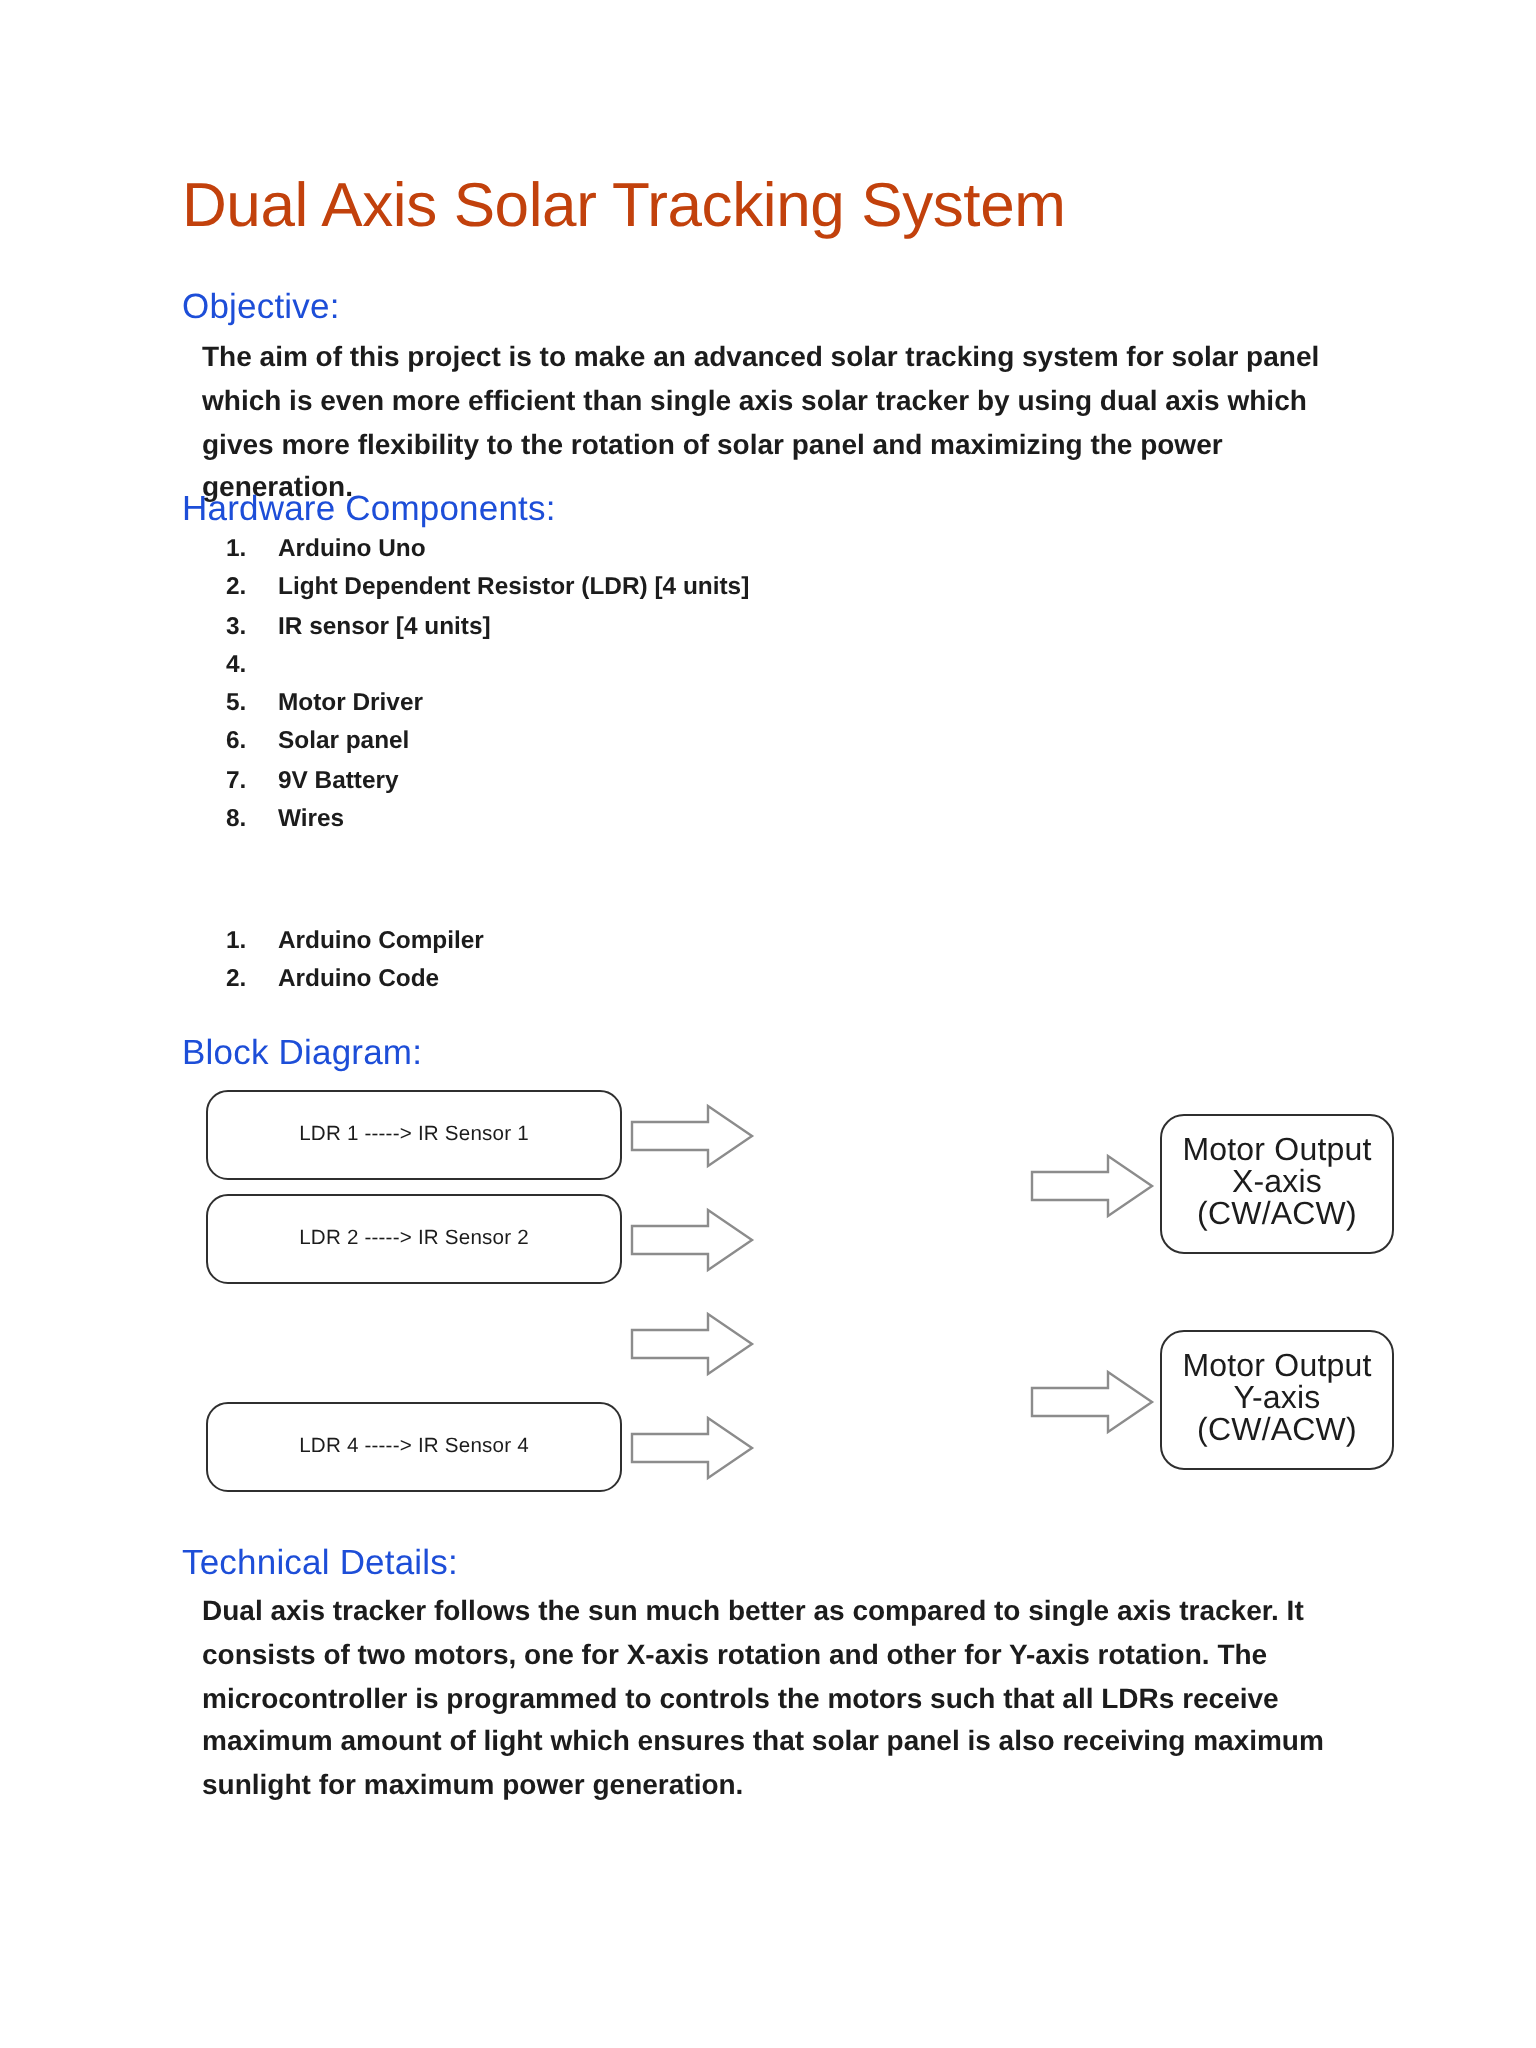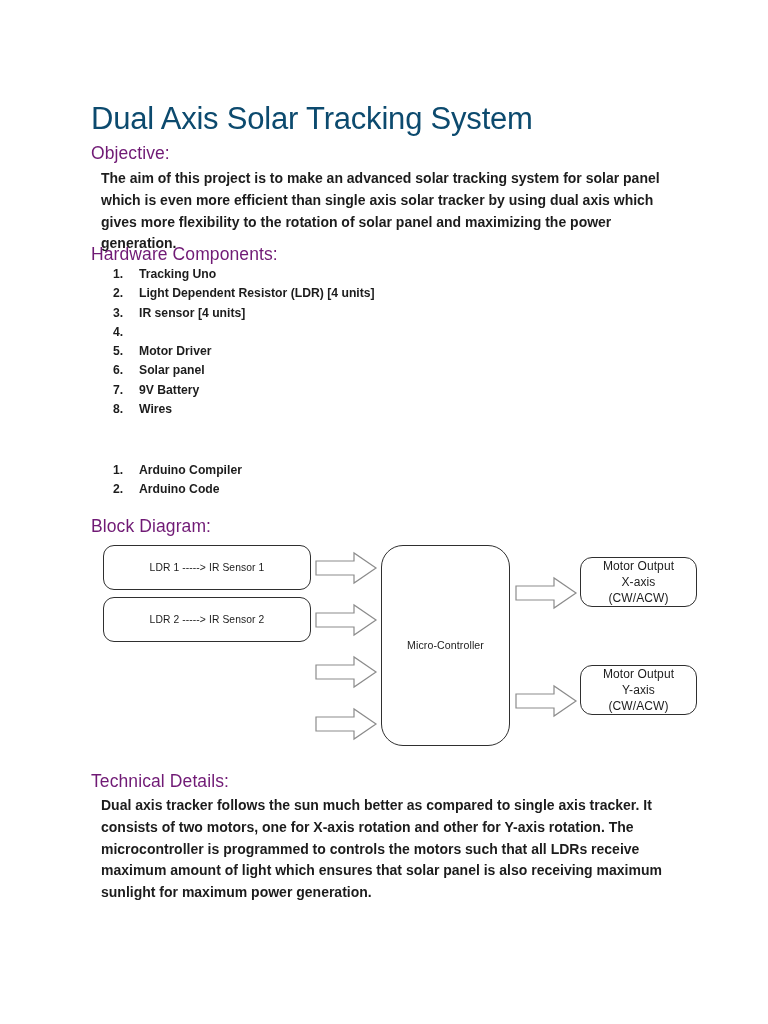--- a/index.html
+++ b/index.html
@@ -20,34 +20,33 @@
     background: #ffffff;
   }
 
   
   .doc-title {
     position: absolute;
     left: 91px;
     top: 83px;
     font-size: 31px;
     font-weight: 300;
-    color: #0c4a6e;
+    color: #c2410c;
     letter-spacing: -0.2px;
     white-space: nowrap;
     line-height: 40px;
-    margin-top: 16px;
   }
 
   
   .heading {
     position: absolute;
     left: 91px;
     font-size: 17.5px;
     font-weight: 400;
-    color: #701a75;
+    color: #1d4ed8;
     line-height: 22px;
     white-space: nowrap;
     letter-spacing: 0.1px;
   }
 
   
   .para {
     position: absolute;
     left: 101px;
     width: 582px;
@@ -111,23 +110,23 @@
     left: 381px;
     top: 545px;
     width: 129px;
     height: 201px;
     border-radius: 22px;
     font-size: 10.6px;
   }
   .node-motor {
     left: 580px;
     width: 117px;
-    height: 50px;
+    height: 70px;
     border-radius: 12px;
-    font-size: 12px;
+    font-size: 16px;
     line-height: 16px;
   }
   .arrow {
     position: absolute;
     overflow: visible;
   }
   .arrow polygon {
     fill: #ffffff;
     stroke: #8c8c8c;
     stroke-width: 1.2;
@@ -141,21 +140,21 @@
 
   <div class="doc-title">Dual Axis Solar Tracking System</div>
 
   <div class="heading" style="top:142px">Objective:</div>
   <div class="para" style="top:168px">The aim of this project is to make an advanced solar tracking system for solar panel which is even more efficient than single axis solar tracker by using dual axis which gives more flexibility to the rotation of solar panel and maximizing the power generation.</div>
 
   <div class="heading" style="top:243px">Hardware Components:</div>
   <div class="olist" style="top:265px">
     <div class="li">
         <span class="num">1.</span>
-        <span>Tracking Uno</span>
+        <span>Arduino Uno</span>
       </div>
     <div class="li">
         <span class="num">2.</span>
         <span>Light Dependent Resistor (LDR) [4 units]</span>
       </div>
     <div class="li">
         <span class="num">3.</span>
         <span>IR sensor [4 units]</span>
       </div>
     <div class="li">
@@ -189,35 +188,35 @@
         <span>Arduino Code</span>
       </div>
   </div>
 
   <div class="heading" style="top:515px">Block Diagram:</div>
 
   <div class="diagram">
 
     <div class="node node-ldr" style="top:545px">LDR 1 -----&gt;  IR Sensor 1</div>
     <div class="node node-ldr" style="top:597px">LDR 2 -----&gt;  IR Sensor 2</div>
+    <div class="node node-ldr" style="top:701px">LDR 4 -----&gt;  IR Sensor 4</div>
 
     <svg class="arrow" style="left:316px; top:553px" width="60" height="30" viewBox="0 0 60 30">
       <polygon points="0,8 38,8 38,0 60,15 38,30 38,22 0,22"></polygon>
     </svg>
     <svg class="arrow" style="left:316px; top:605px" width="60" height="30" viewBox="0 0 60 30">
       <polygon points="0,8 38,8 38,0 60,15 38,30 38,22 0,22"></polygon>
     </svg>
     <svg class="arrow" style="left:316px; top:657px" width="60" height="30" viewBox="0 0 60 30">
       <polygon points="0,8 38,8 38,0 60,15 38,30 38,22 0,22"></polygon>
     </svg>
     <svg class="arrow" style="left:316px; top:709px" width="60" height="30" viewBox="0 0 60 30">
       <polygon points="0,8 38,8 38,0 60,15 38,30 38,22 0,22"></polygon>
     </svg>
 
-    <div class="node node-mcu">Micro-Controller</div>
 
     <svg class="arrow" style="left:516px; top:578px" width="60" height="30" viewBox="0 0 60 30">
       <polygon points="0,8 38,8 38,0 60,15 38,30 38,22 0,22"></polygon>
     </svg>
     <svg class="arrow" style="left:516px; top:686px" width="60" height="30" viewBox="0 0 60 30">
       <polygon points="0,8 38,8 38,0 60,15 38,30 38,22 0,22"></polygon>
     </svg>
 
     <div class="node node-motor" style="top:557px">
       <div>

